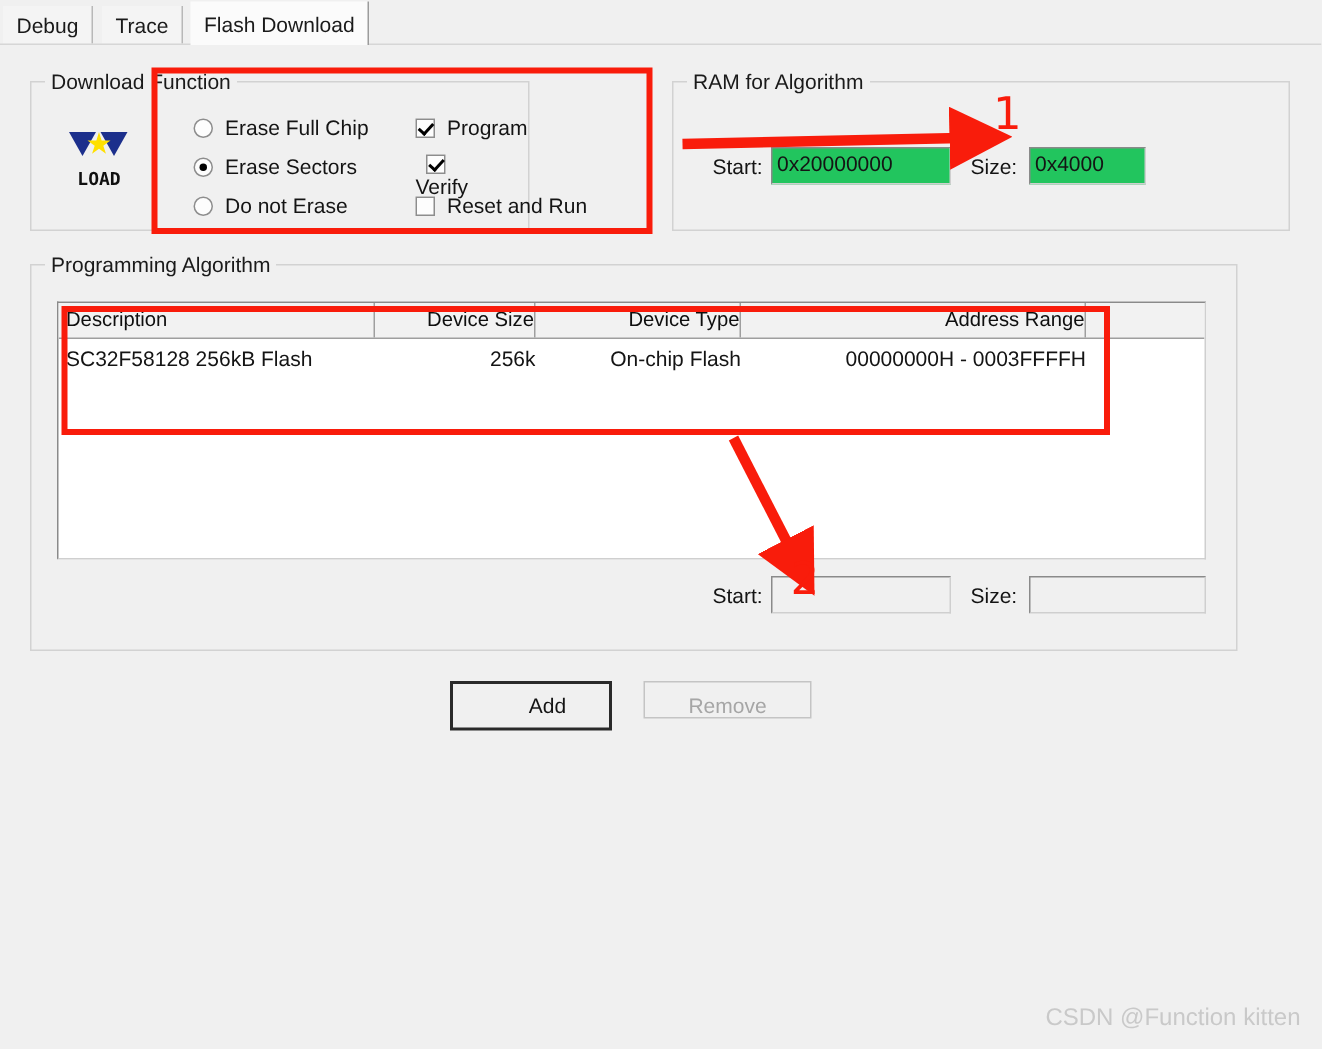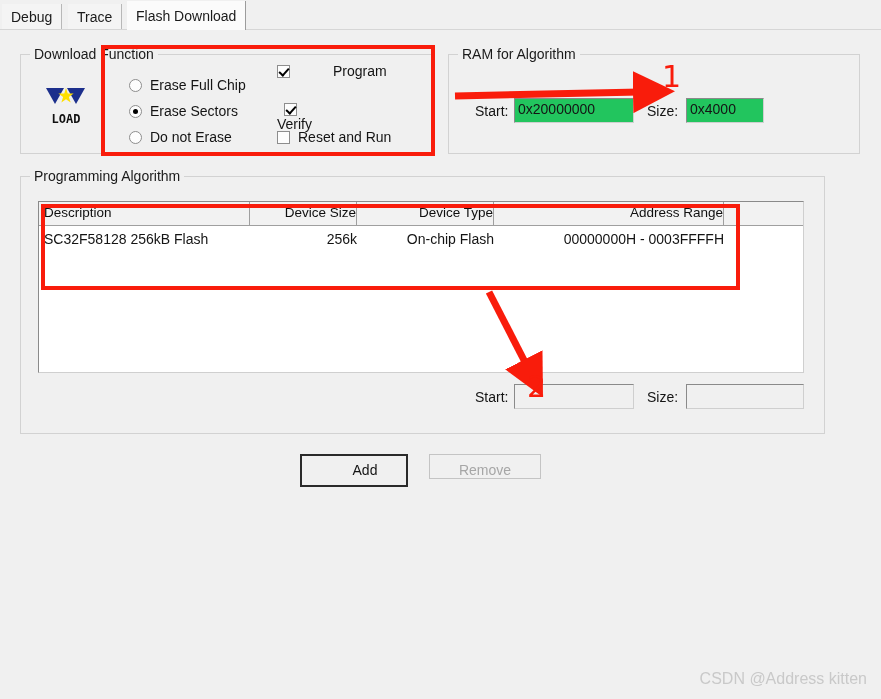--- a/index.html
+++ b/index.html
@@ -65,21 +65,21 @@
     left: 9px;
     background: #f0f0f0;
     padding: 0 4px;
     font-size: 14px;
     line-height: 16px;
     color: #1a1a1a;
     white-space: nowrap;
   }
 
   
-  #dl-group { left: 20px; top: 54px; width: 415px; height: 100px; }
+  #dl-group { left: 20px; top: 54px; width: 333px; height: 100px; }
 
   .load-icon {
     position: absolute;
     left: 24px; top: 17px;
     width: 42px; height: 44px;
   }
   .load-icon .load-text {
     position: absolute;
     left: 0; top: 0;
     width: 42px;
@@ -306,21 +306,21 @@
   </div>
   <div class="opt" style="left:108px; top:48px;">
     <span class="radio on"></span>
     <span>Erase Sectors</span>
   </div>
   <div class="opt" style="left:108px; top:74px;">
     <span class="radio"></span>
     <span>Do not Erase</span>
   </div>
 
-  <div class="opt" style="left:256px; top:8px;gap:35px;">
+  <div class="opt" style="left:256px; top:22px;">
     <span class="cbx on"></span>
     <span>Program</span>
   </div>
   <div class="opt" style="left:256px; top:48px;flex-direction:column;">
     <span class="cbx on"></span>
     <span>Verify</span>
   </div>
   <div class="opt" style="left:256px; top:74px;">
     <span class="cbx"></span>
     <span>Reset and Run</span>
@@ -376,13 +376,13 @@
       <path d="M0,0 L6,3 L0,6 z" fill="#f91c0b"></path>
     </marker>
   </defs>
   <line x1="455" y1="96" x2="640" y2="92" stroke="#f91c0b" stroke-width="7" marker-end="url(#ah)"></line>
   <line x1="489" y1="292" x2="527" y2="366" stroke="#f91c0b" stroke-width="7" marker-end="url(#ah)"></line>
 </svg>
 
 <div class="annot-num" style="left:662px; top:62px;">1</div>
 <div class="annot-num" style="left:527px; top:372px;">2</div>
 
-<div class="watermark">CSDN @Address kitten</div>
+<div class="watermark">CSDN @Function kitten</div>
 
 </body></html>

